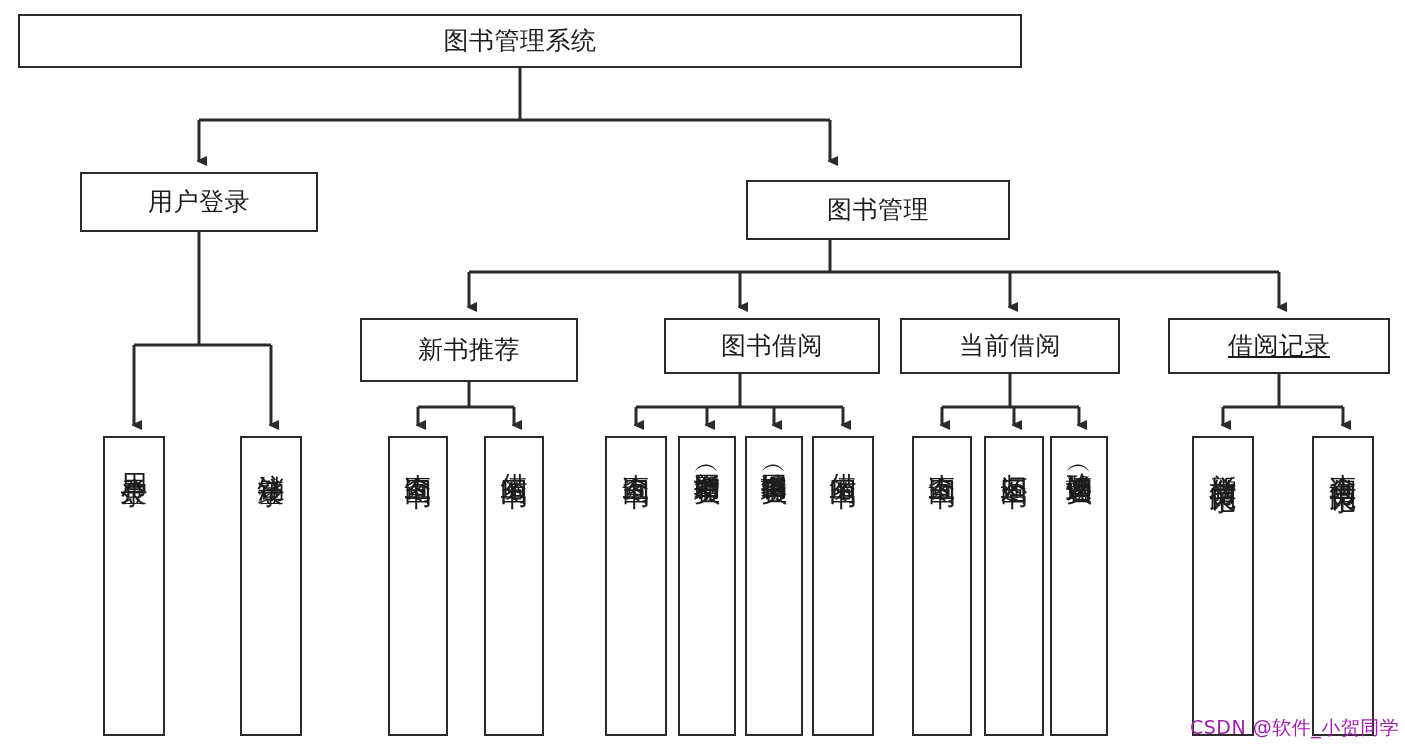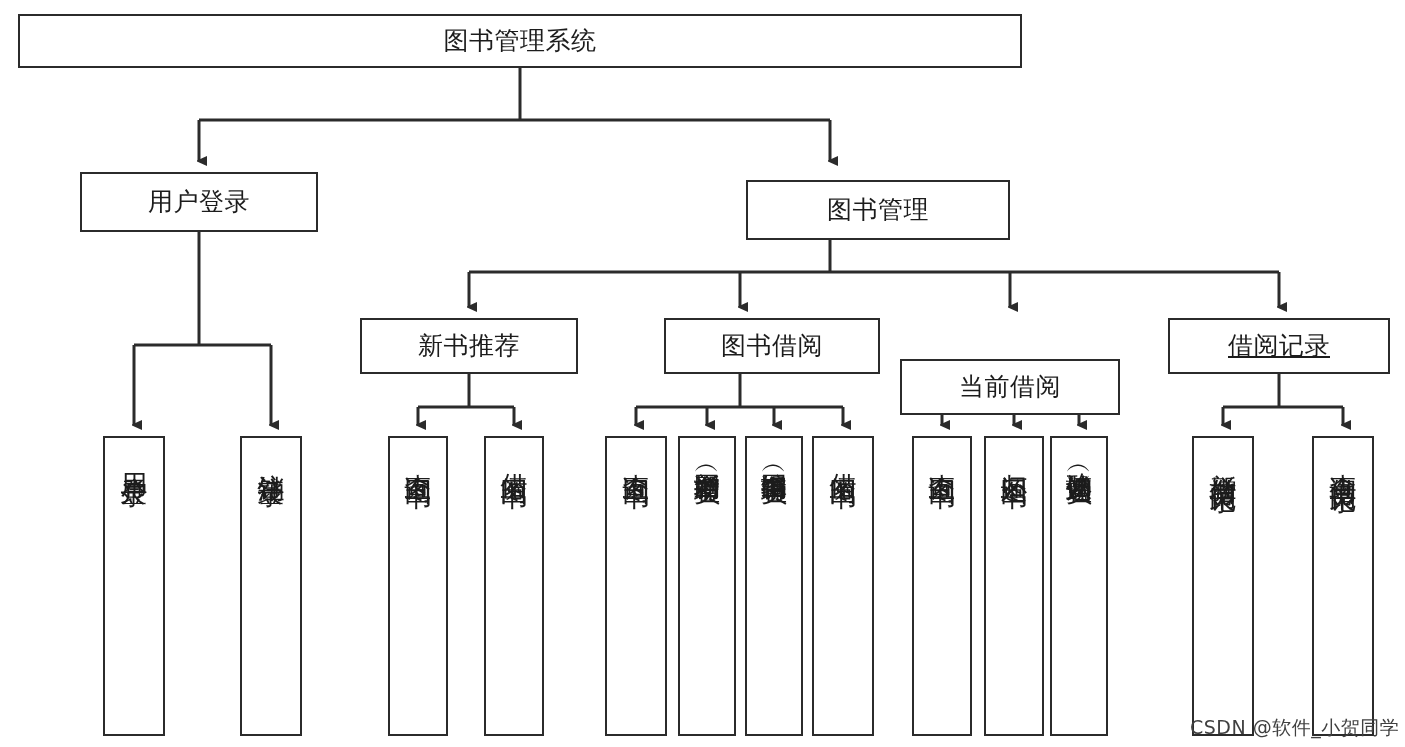--- a/index.html
+++ b/index.html
@@ -55,21 +55,21 @@
     letter-spacing: 3px;
     white-space: nowrap;
   }
   .node.vertical.tall-text .node-label {
     font-size: 26px;
     letter-spacing: 1px;
   }
   .watermark {
     position: absolute;
     font-size: 19px;
-    color: #404040;
+    color: #a21caf;
     white-space: nowrap;
     letter-spacing: 0.5px;
   }
 </style>
 </head>
 <body>
 
 <div id="diagram-root">
 
   <svg class="connectors" viewBox="0 0 1405 747">
@@ -118,27 +118,27 @@
   <div id="node-layer">
       <div class="node horizontal" style="left: 18px; top: 14px; width: 1004px; height: 54px;">
         <span class="node-label">图书管理系统</span>
       </div>
       <div class="node horizontal" style="left: 80px; top: 172px; width: 238px; height: 60px;">
         <span class="node-label">用户登录</span>
       </div>
       <div class="node horizontal" style="left: 712px; top: 180px; width: 264px; height: 60px; margin-left: 34px;">
         <span class="node-label">图书管理</span>
       </div>
-      <div class="node horizontal" style="left: 360px; top: 318px; width: 218px; height: 56px;">
+      <div class="node horizontal" style="left: 360px; top: 318px; width: 218px; height: 64px;">
         <span class="node-label">新书推荐</span>
       </div>
       <div class="node horizontal" style="left: 632px; top: 318px; width: 216px; height: 56px; margin-left: 32px;">
         <span class="node-label">图书借阅</span>
       </div>
-      <div class="node horizontal" style="left: 900px; top: 318px; width: 220px; height: 56px; margin-top: 41px;">
+      <div class="node horizontal" style="left: 900px; top: 318px; width: 220px; height: 56px;">
         <span class="node-label">当前借阅</span>
       </div>
       <div class="node horizontal" style="left: 1168px; top: 318px; width: 222px; height: 56px; text-decoration: underline;">
         <span class="node-label">借阅记录</span>
       </div>
       <div class="node vertical" style="left: 103px; top: 436px; width: 62px; height: 300px;">
         <span class="node-label">用户登录</span>
       </div>
       <div class="node vertical" style="left: 240px; top: 436px; width: 62px; height: 300px;">
         <span class="node-label">注销登录</span>

